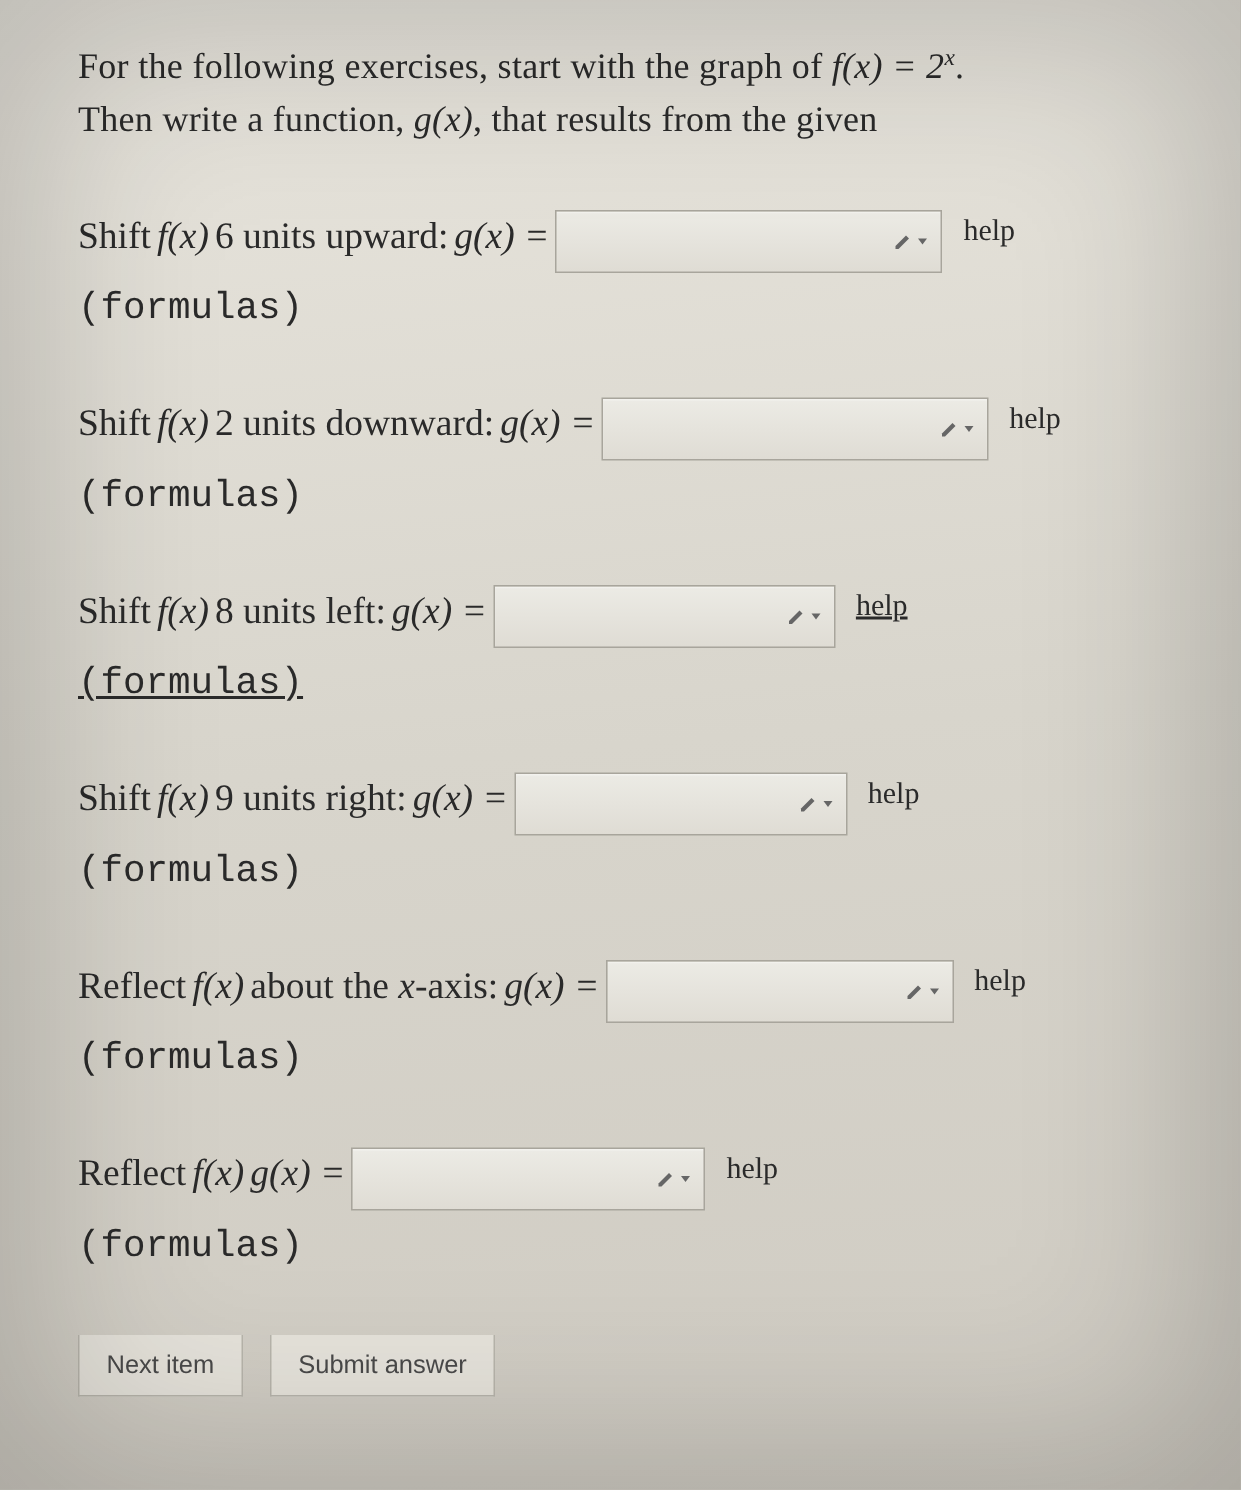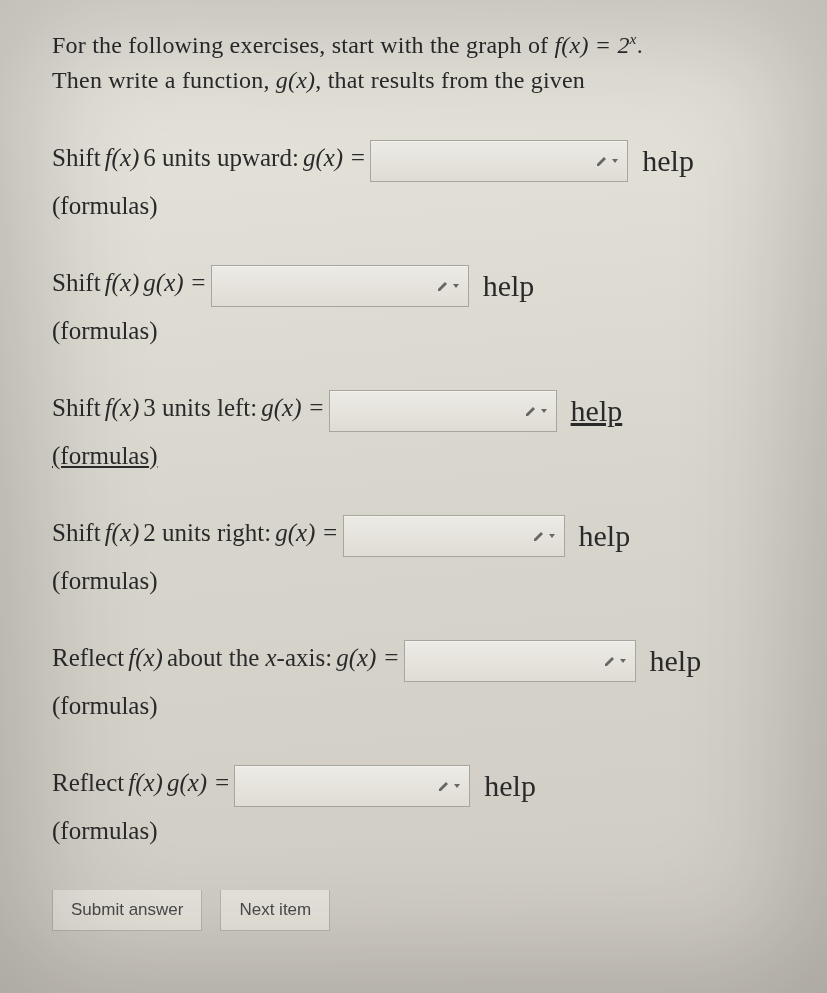--- a/index.html
+++ b/index.html
@@ -59,25 +59,25 @@
     display: inline-flex;
     align-items: center;
     gap: 2px;
     font-size: 14px;
     color: #555;
     padding: 2px 2px;
   }
   .tool-icon svg { display:block; }
   .help-link {
     margin-left: 10px;
-    font-size: 30px;
+    font-size: 20px;
   }
   .underlined { text-decoration: underline; }
   .math-i { font-style: italic; }
-  .formulas { font-size: 25px; margin-top:4px;}
+  .formulas { font-size: 25px; margin-top:4px;font-family:Liberation Mono, monospace;}
   .btn-row {
     display: flex;
     gap: 18px;
     margin-top: 10px;
   }
   .btn {
     border: 1px solid #b8b5ac;
     border-top: none;
     background: #e6e3db;
     padding: 10px 18px 0 18px;
@@ -124,60 +124,61 @@
             </span>
           </span>
           <span class="help-link">help</span>
         </div>
         <div class="formulas">(formulas)</div>
       </div>
       <div class="question">
         <div class="qline">
           <span>Shift </span>
           <span class="math-i">f(x)</span>
+          <span> 2 units downward: </span>
           <span class="math-i">g(x) =</span>
           <span class="answer-box w2">
             <span class="tool-icon">
               <svg width="14" height="14" viewBox="0 0 14 14">
                 <path d="M2 10 L9 3 L11 5 L4 12 L2 12 Z" fill="#666"></path>
               </svg>
               <svg width="8" height="8" viewBox="0 0 8 8">
                 <path d="M1 2 L4 6 L7 2 Z" fill="#666"></path>
               </svg>
             </span>
           </span>
           <span class="help-link">help</span>
         </div>
         <div class="formulas">(formulas)</div>
       </div>
       <div class="question">
         <div class="qline">
           <span>Shift </span>
           <span class="math-i">f(x)</span>
-          <span> 3 units left: </span>
+          <span> 8 units left: </span>
           <span class="math-i">g(x) =</span>
           <span class="answer-box w3">
             <span class="tool-icon">
               <svg width="14" height="14" viewBox="0 0 14 14">
                 <path d="M2 10 L9 3 L11 5 L4 12 L2 12 Z" fill="#666"></path>
               </svg>
               <svg width="8" height="8" viewBox="0 0 8 8">
                 <path d="M1 2 L4 6 L7 2 Z" fill="#666"></path>
               </svg>
             </span>
           </span>
           <span class="help-link underlined">help</span>
         </div>
         <div class="formulas underlined">(formulas)</div>
       </div>
       <div class="question">
         <div class="qline">
           <span>Shift </span>
           <span class="math-i">f(x)</span>
-          <span> 2 units right: </span>
+          <span> 9 units right: </span>
           <span class="math-i">g(x) =</span>
           <span class="answer-box w4">
             <span class="tool-icon">
               <svg width="14" height="14" viewBox="0 0 14 14">
                 <path d="M2 10 L9 3 L11 5 L4 12 L2 12 Z" fill="#666"></path>
               </svg>
               <svg width="8" height="8" viewBox="0 0 8 8">
                 <path d="M1 2 L4 6 L7 2 Z" fill="#666"></path>
               </svg>
             </span>
@@ -221,16 +222,16 @@
               </svg>
             </span>
           </span>
           <span class="help-link">help</span>
         </div>
         <div class="formulas">(formulas)</div>
       </div>
     </div>
 
   <div class="btn-row">
+    <div class="btn">Next item</div>
     <div class="btn">Submit answer</div>
-    <div class="btn">Next item</div>
   </div>
 </div>
 
 </body></html>

